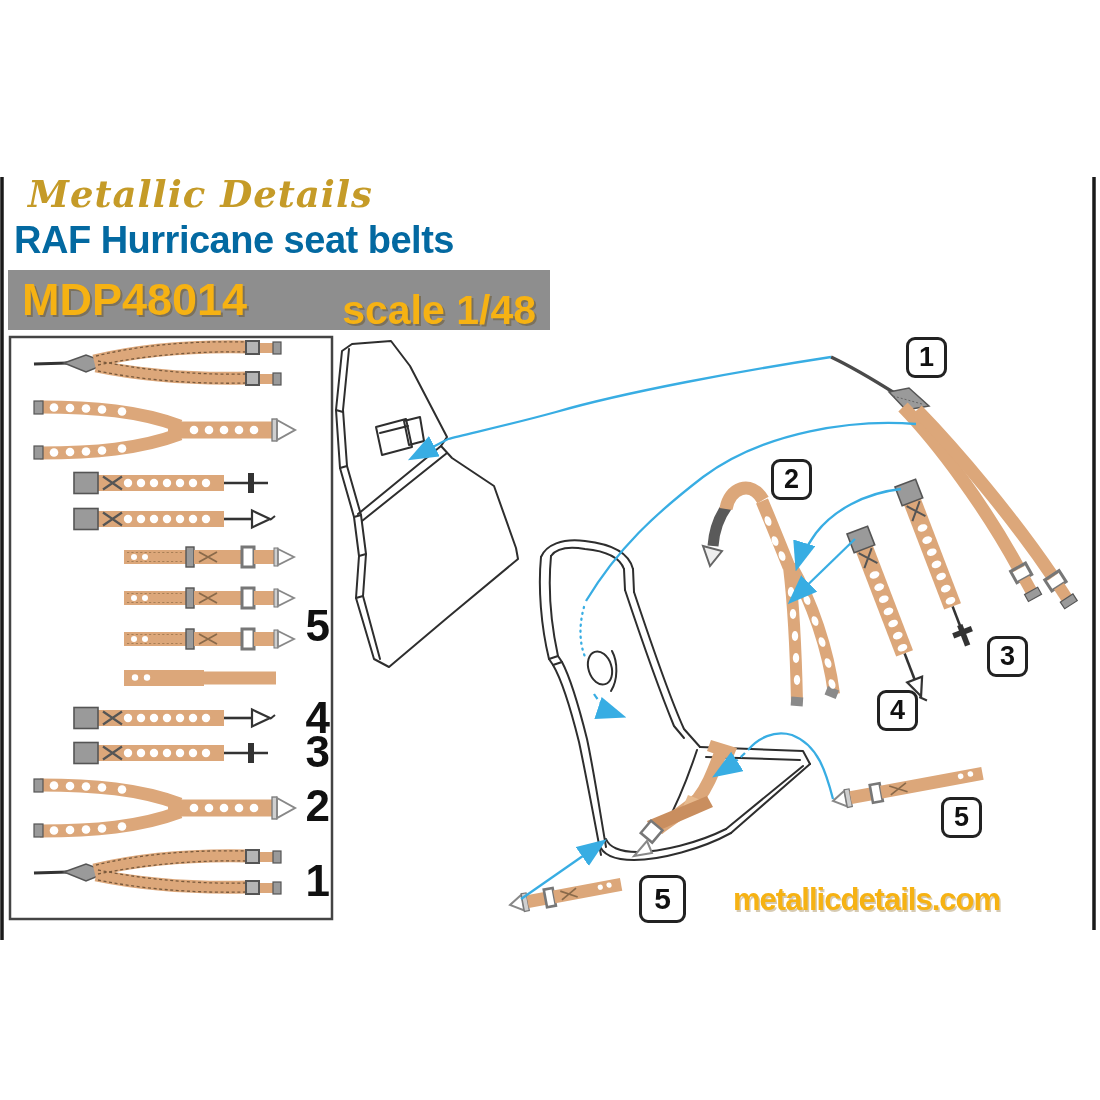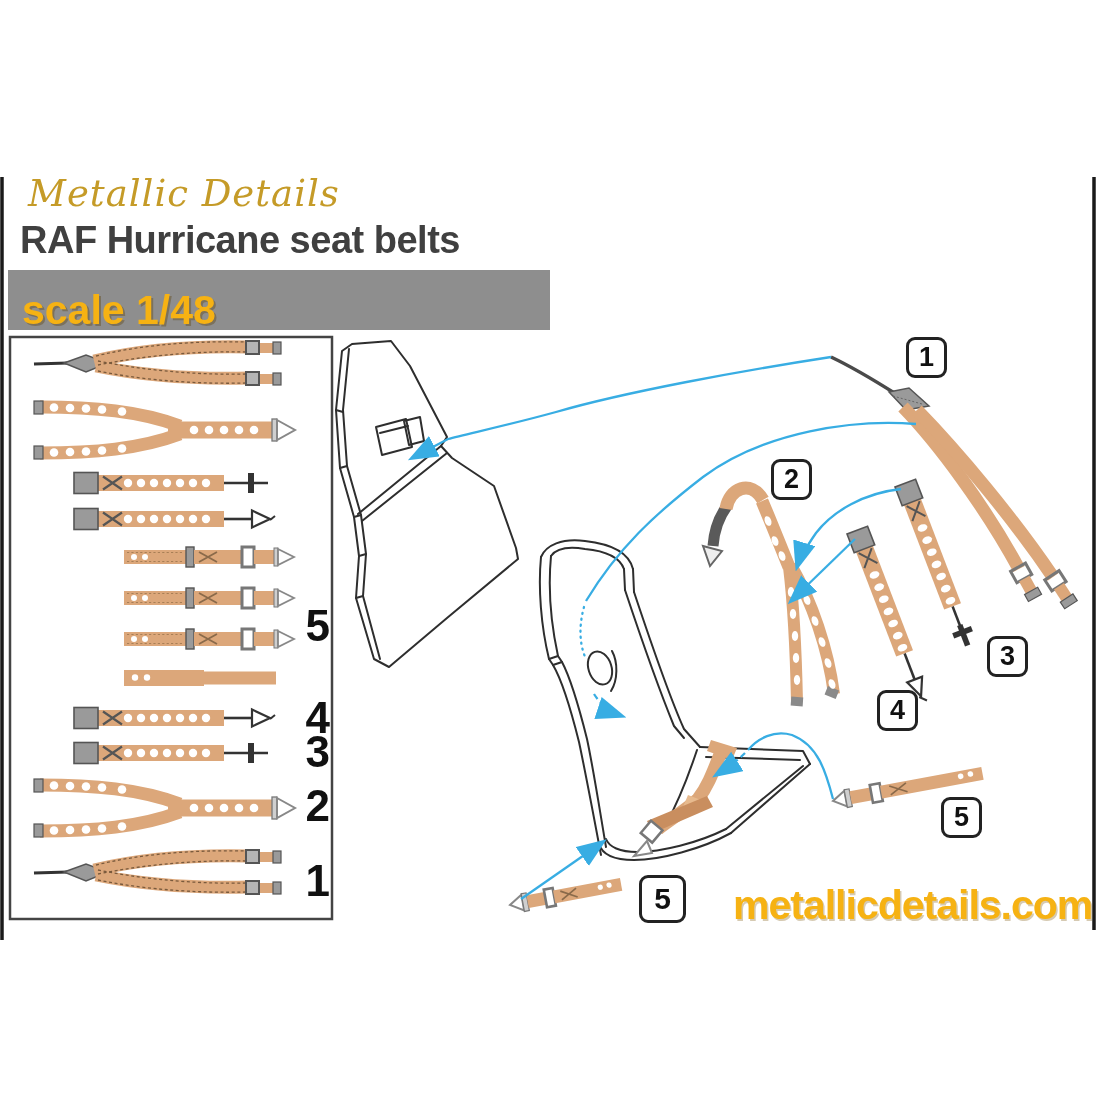--- a/index.html
+++ b/index.html
@@ -1,34 +1,34 @@
 <!DOCTYPE html>
 <html><head>
 <meta charset="utf-8">
 <style>
   html,body{margin:0;padding:0;background:#fff;}
   .page{position:relative;width:1100px;height:1100px;background:#fff;overflow:hidden;
         font-family:"Liberation Sans",sans-serif;}
   .art{position:absolute;left:0;top:0;}
   .logo{position:absolute;left:28px;top:172px;font-family:"DejaVu Serif",serif;
-        font-style:italic;font-weight:normal;font-size:37px;color:#C59B28;letter-spacing:1px;}
-  .title{position:absolute;left:20px;top:219px;font-size:38px;font-weight:bold;
-         color:#404040;letter-spacing:-0.5px;}
+        font-style:italic;font-weight:bold;font-size:37px;color:#C59B28;letter-spacing:1px;}
+  .title{position:absolute;left:14px;top:219px;font-size:38px;font-weight:bold;
+         color:#0369a1;letter-spacing:-0.5px;}
   .codebar{position:absolute;left:8px;top:270px;width:542px;height:60px;background:#8E8E8E;
            display:flex;align-items:center;justify-content:space-between;
            padding:0 14px;box-sizing:border-box;}
   .code{font-size:45px;font-weight:bold;color:#F6B213;text-shadow:2px 2px 0 rgba(90,60,0,.35);}
   .scale{font-size:41px;font-weight:bold;color:#F6B213;text-shadow:2px 2px 0 rgba(90,60,0,.35);margin-top:20px;}
   .pnum{position:absolute;left:288px;width:42px;text-align:right;font-size:44px;
         font-weight:bold;color:#111;line-height:1;}
   .callout{position:absolute;width:35px;height:35px;border:3px solid #222;border-radius:9px;
            background:#fff;display:flex;align-items:center;justify-content:center;
            font-size:27px;font-weight:bold;color:#111;box-sizing:content-box;}
   .callout.big{width:41px;height:42px;font-size:30px;}
-  .website{position:absolute;left:733px;top:882px;font-size:41px;font-weight:bold;
+  .website{position:absolute;left:733px;top:882px;font-size:31px;font-weight:bold;
            color:#F6B213;letter-spacing:-1px;text-shadow:1.5px 1.5px 0 rgba(120,80,0,.3);text-align:center;}
   
   .ink{stroke:#2e2e2e;stroke-width:2;fill:none;stroke-linejoin:round;stroke-linecap:round;}
   .blue{stroke:#38ADE3;stroke-width:2.3;fill:none;}
   .bdot{stroke-dasharray:1 5;stroke-linecap:round;}
   .bdash{stroke-dasharray:6 4;}
   .stitch{stroke:#7a5a3c;stroke-width:1.3;fill:none;stroke-dasharray:3 2.6;}
   .stitch2{stroke:#a87f56;stroke-width:1.1;fill:none;stroke-dasharray:2.2 2.2;}
 </style>
 </head>
@@ -312,20 +312,21 @@
       <use href="#strapC" transform="translate(76,753)"></use>
       <use href="#strapB" transform="translate(32,808)"></use>
       <use href="#strapA" transform="translate(34,872)"></use>
     </g>
   </svg>
 
   <div class="logo">Metallic Details</div>
   <div class="title">RAF Hurricane seat belts</div>
 
   <div class="codebar">
+    <span class="code">MDP48014</span>
     <span class="scale">scale 1/48</span>
   </div>
 
   <div class="pnum" style="top:604px">5</div>
   <div class="pnum" style="top:696px">4</div>
   <div class="pnum" style="top:730px">3</div>
   <div class="pnum" style="top:784px">2</div>
   <div class="pnum" style="top:859px">1</div>
 
   <div class="callout" style="left:906px;top:337px">1</div>

